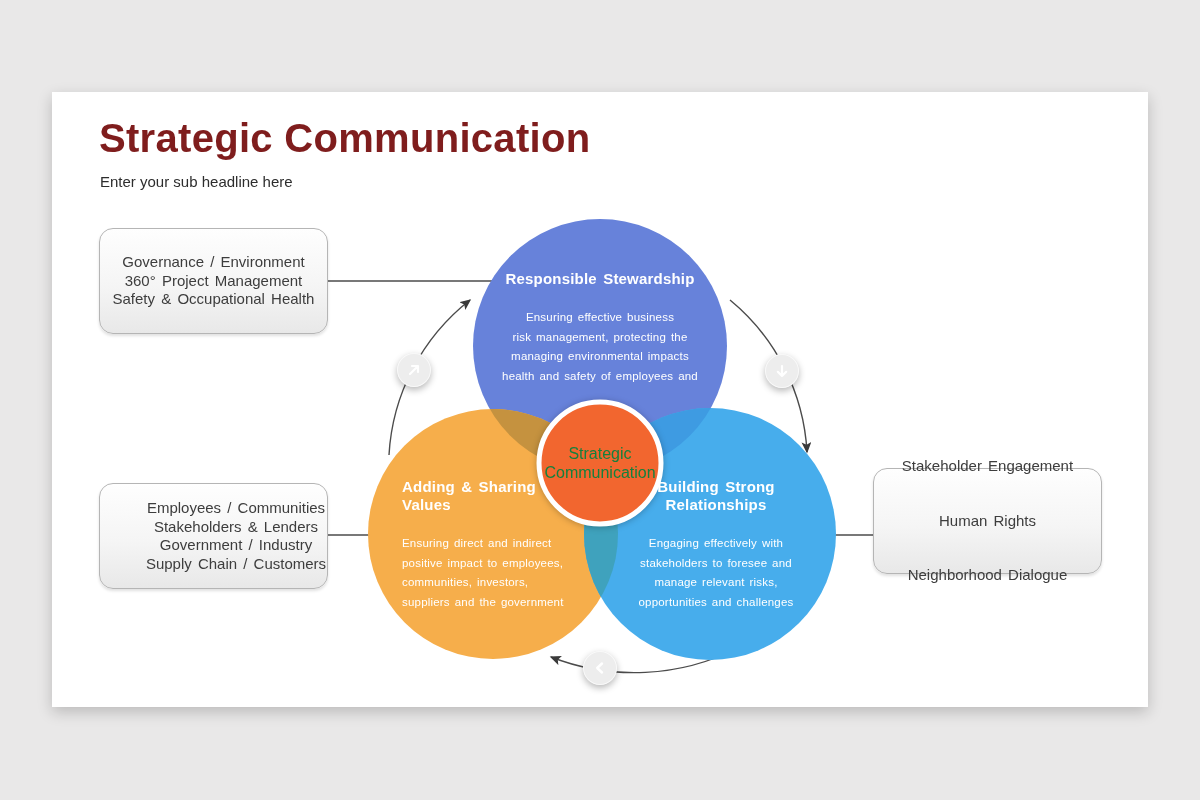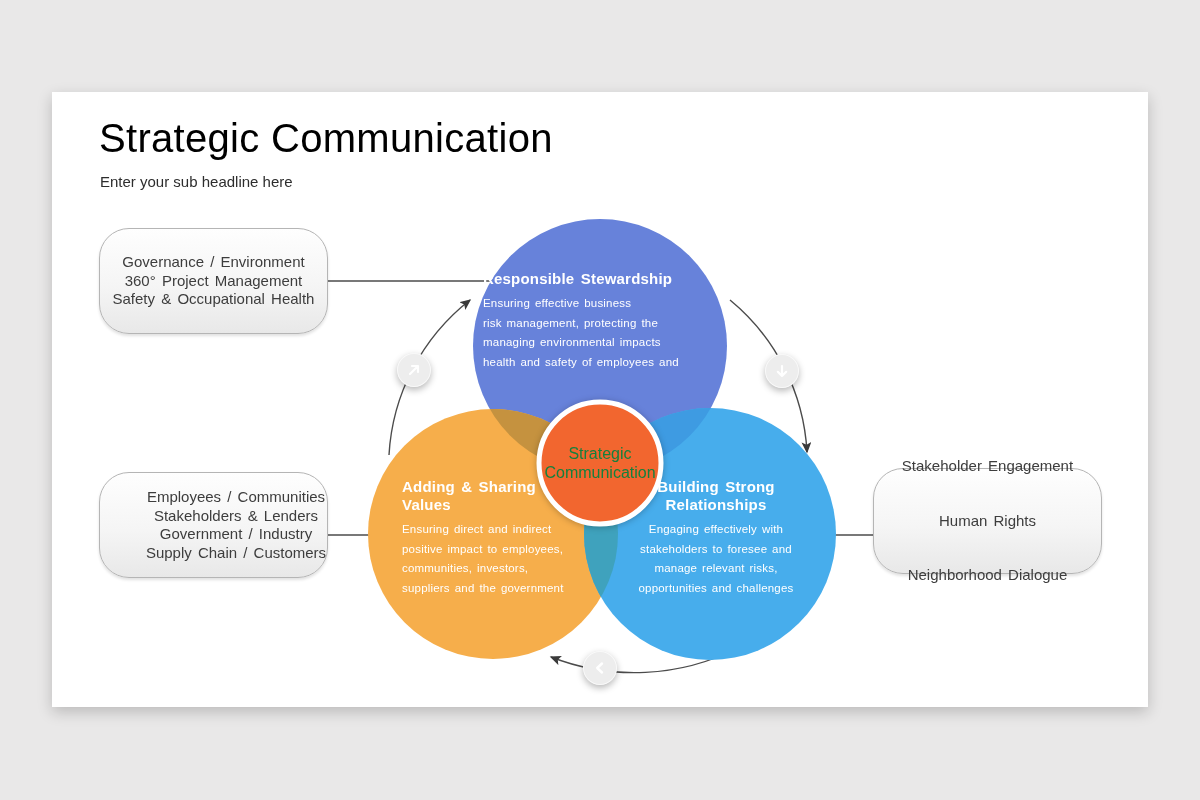--- a/index.html
+++ b/index.html
@@ -5,43 +5,43 @@
   html,body{margin:0;padding:0;}
   #stage{
     position:relative;width:1200px;height:800px;overflow:hidden;
     background:#e9e8e8;font-family:"Liberation Sans",sans-serif;
   }
   .slide{
     position:absolute;left:52px;top:92px;width:1096px;height:615px;
     background:#ffffff;box-shadow:0 5px 14px rgba(0,0,0,0.20);
   }
   .page-title{
-    position:absolute;left:99px;top:116px;font-size:40px;font-weight:400;
-    color:#000000;letter-spacing:0.3px;
+    position:absolute;left:99px;top:116px;font-size:40px;font-weight:700;
+    color:#7f1d1d;letter-spacing:0.3px;
   }
   .page-subtitle{
     position:absolute;left:100px;top:173px;font-size:15px;color:#2d2d2d;text-align:center;
   }
   .side-box{
     position:absolute;width:229px;height:106px;box-sizing:border-box;
-    border:1px solid #b5b5b5;border-radius:30px;
+    border:1px solid #b5b5b5;border-radius:14px;
     background:linear-gradient(180deg,#fefefe 0%,#f5f5f5 55%,#e8e8e8 100%);
     box-shadow:0 2px 3px rgba(0,0,0,0.12);
     display:flex;flex-direction:column;justify-content:center;align-items:center;
     font-size:15px;line-height:18.5px;color:#3d3d3d;text-align:center;
     word-spacing:2px;
   }
   #box-top-left{left:99px;top:228px;}
-  #box-mid-left{left:99px;top:472px;padding-left:45px;}
+  #box-mid-left{left:99px;top:483px;padding-left:45px;}
   #box-right{left:873px;top:468px;gap:36px;}
   svg.diagram{position:absolute;left:0;top:0;}
   .circle-text{position:absolute;color:#ffffff;}
   .circle-title{font-weight:bold;font-size:15px;line-height:18px;word-spacing:2px;letter-spacing:0.2px;}
-  .circle-body{font-size:11.5px;line-height:19.5px;margin-top:6px;letter-spacing:0.2px;word-spacing:1.5px;}
-  #text-top{left:483px;top:270px;width:234px;}
+  .circle-body{font-size:11.5px;line-height:19.5px;margin-top:20px;letter-spacing:0.2px;word-spacing:1.5px;}
+  #text-top{left:483px;top:270px;width:234px;text-align:center;}
   #text-left{left:402px;top:478px;width:168px;text-align:left;}
   #text-right{left:630px;top:478px;width:172px;text-align:center;}
   #text-center{
     left:535px;top:444px;width:130px;text-align:center;
     font-size:16px;line-height:19px;color:#15803d;
   }
   .badge{
     position:absolute;width:34px;height:34px;border-radius:50%;
     background:#ededed;
     box-shadow:0 3px 7px rgba(0,0,0,0.28), inset 0 0 0 1px rgba(255,255,255,0.65);

